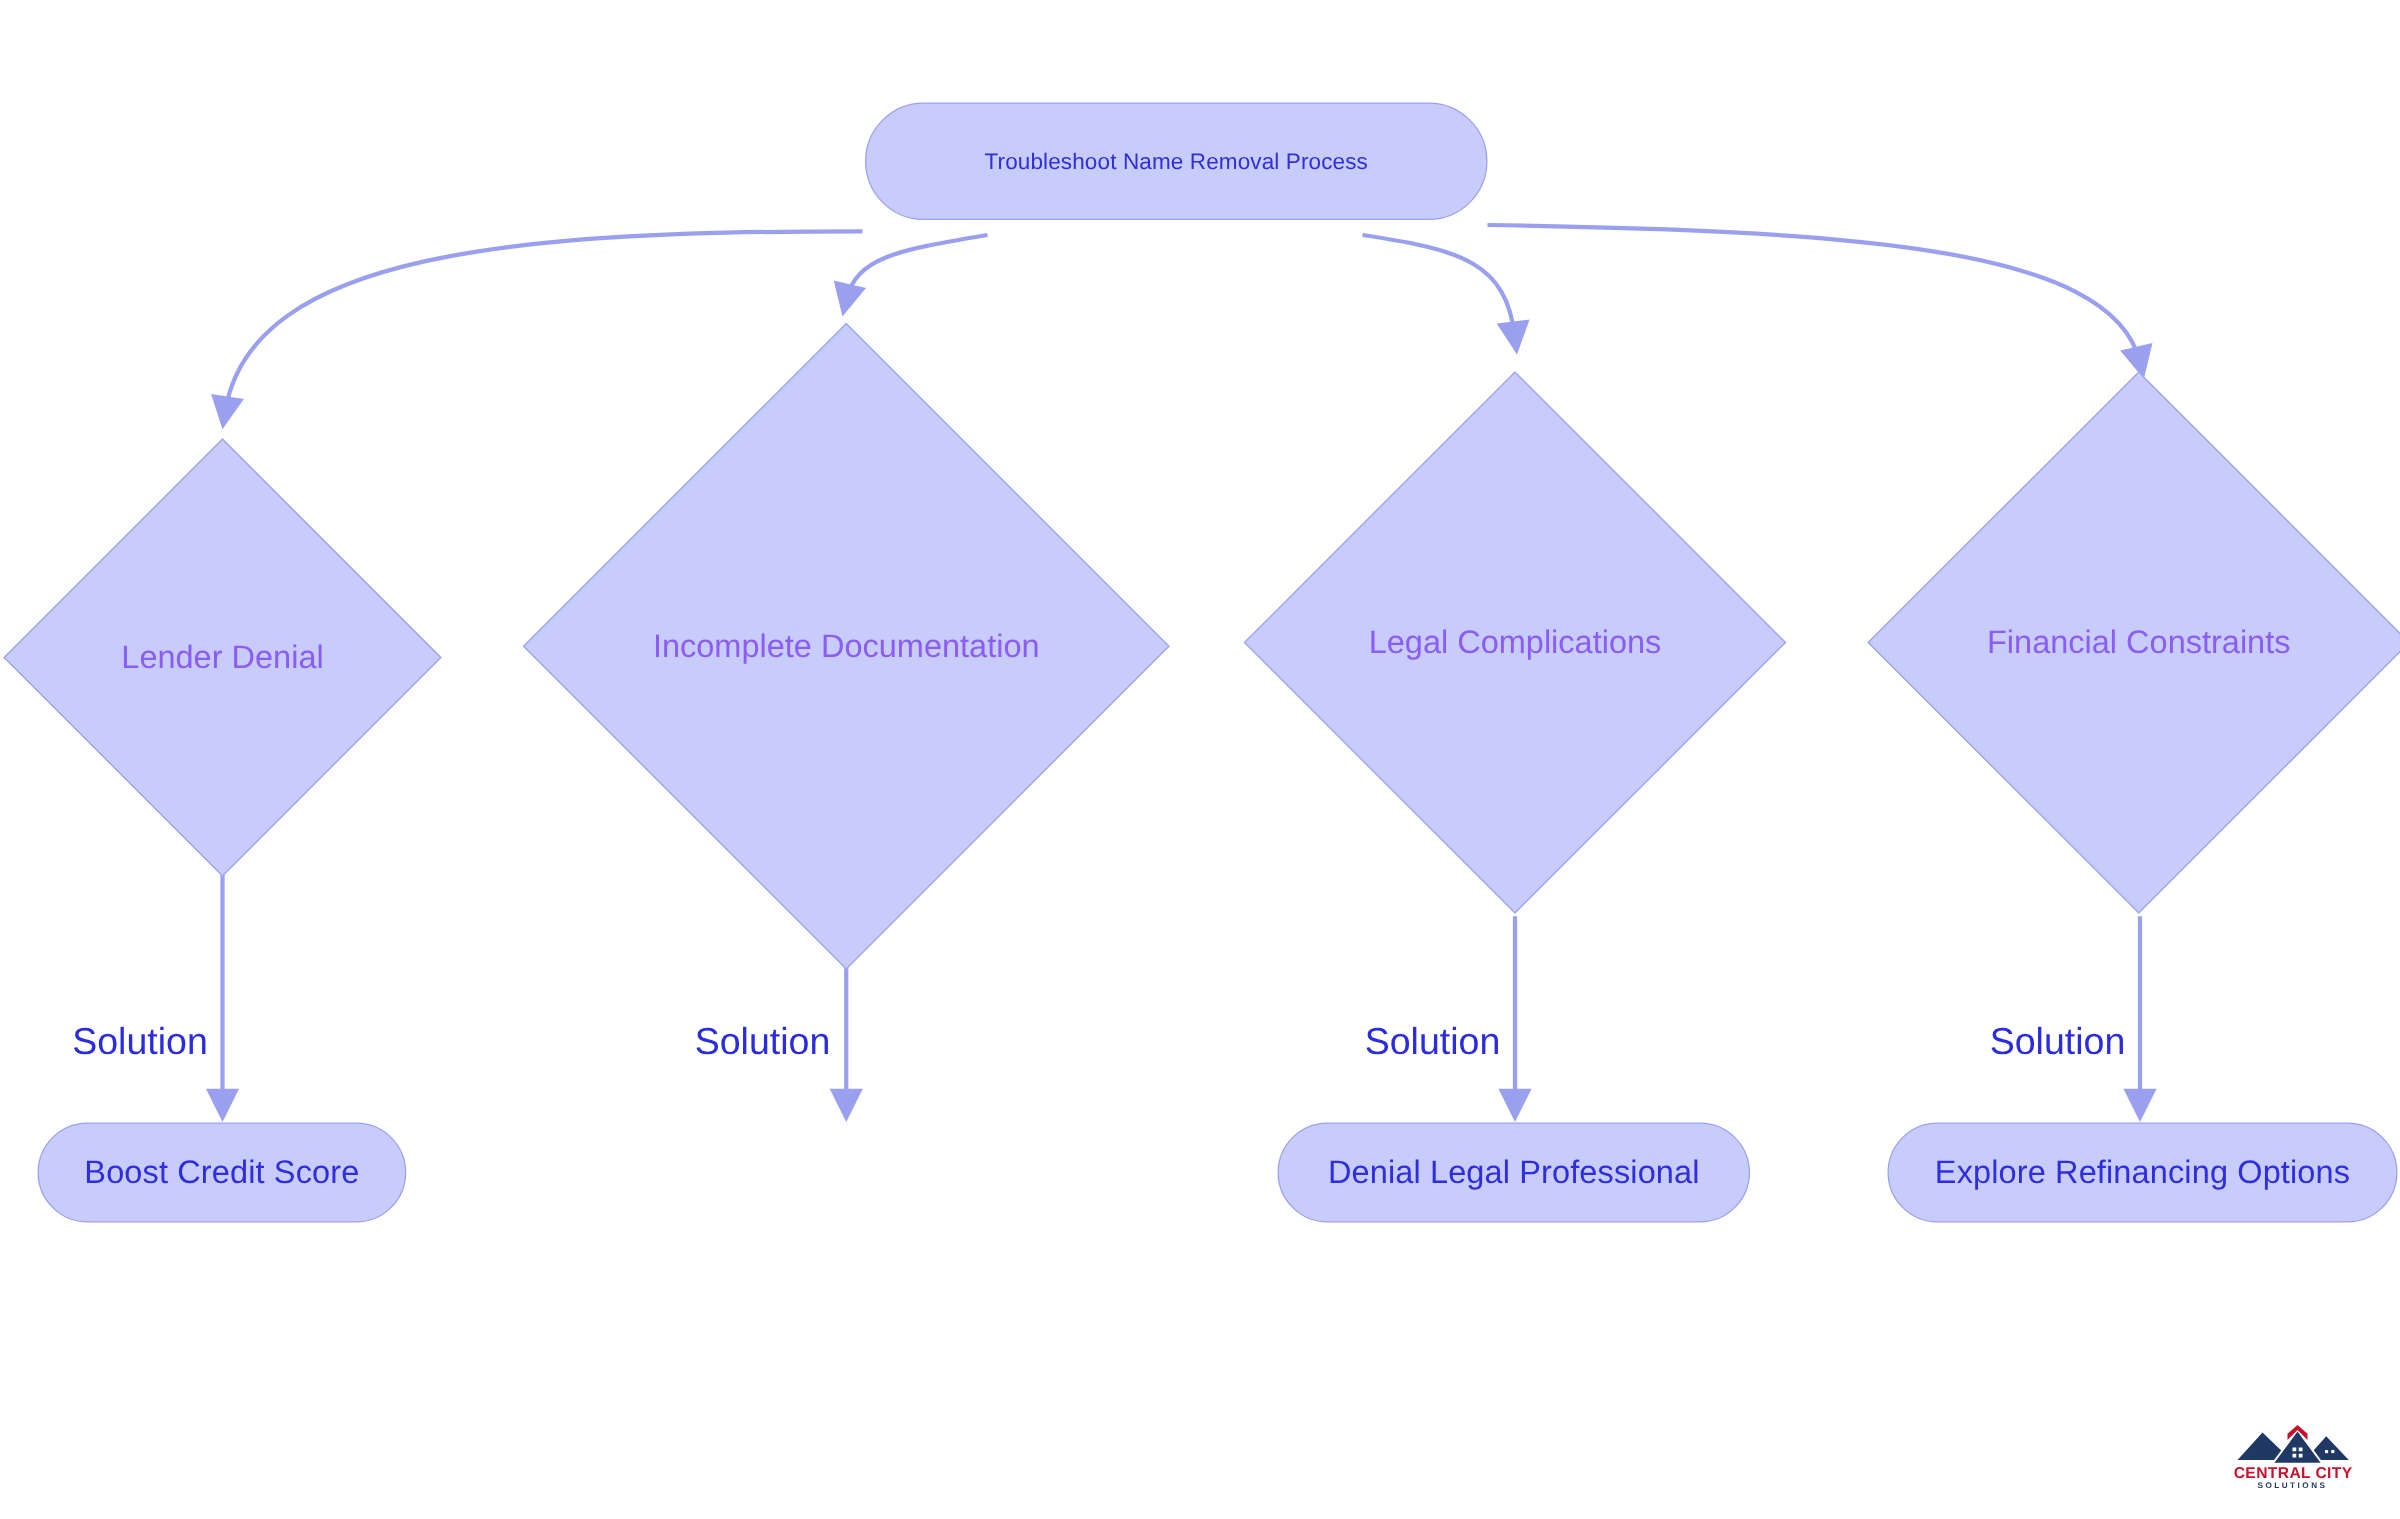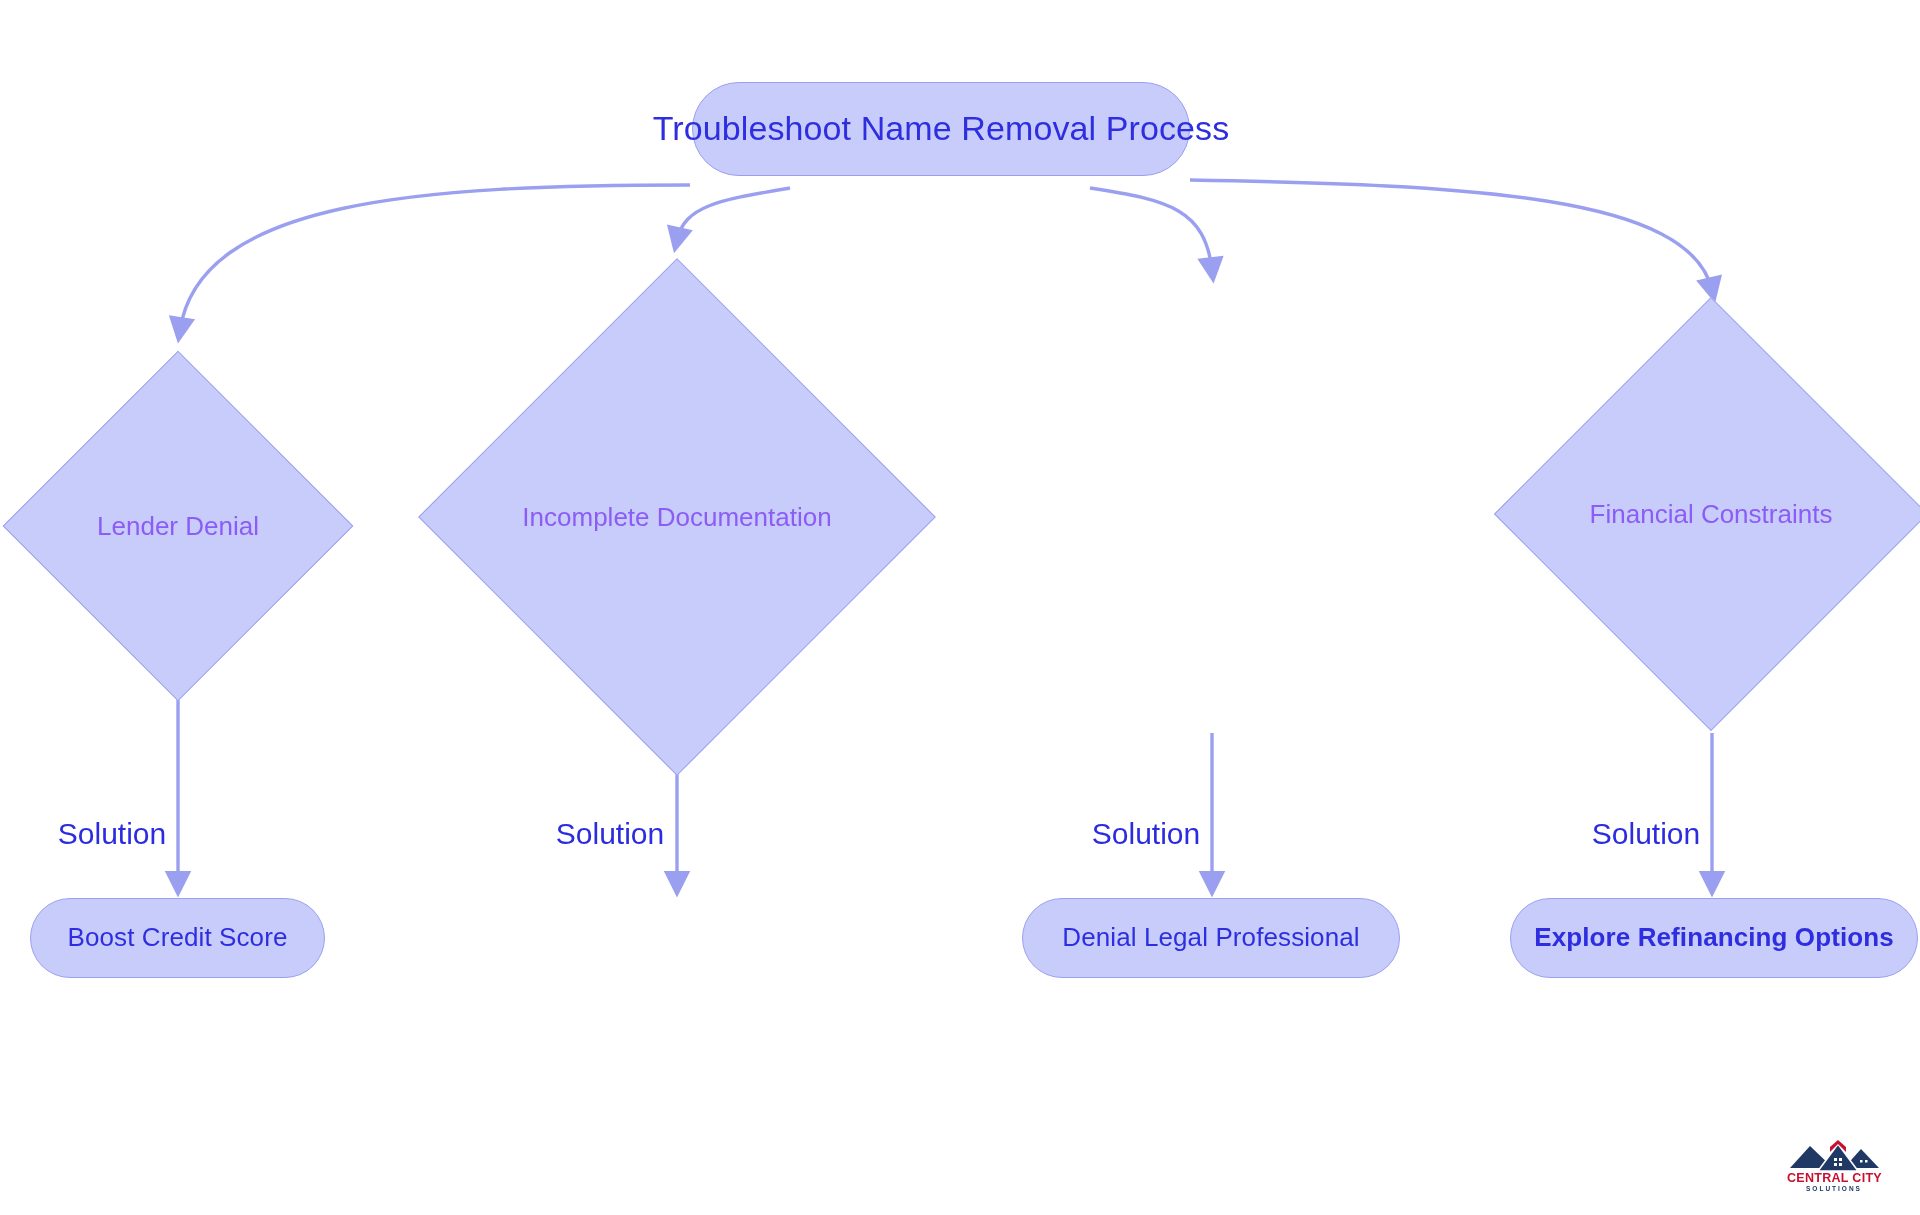--- a/index.html
+++ b/index.html
@@ -42,21 +42,21 @@
   .pill {
     background: #c8ccfa;
     border: 1.6px solid #9aa0ef;
     border-radius: 48px;
   }
   .pill .label {
     font-size: 26px;
     letter-spacing: 0.1px;
   }
   .root .label {
-    font-size: 34px;
+    font-size: 18px;
   }
   
   .diamond-wrap {
     position: absolute;
   }
   .diamond-shape {
     position: absolute;
     left: 50%;
     top: 50%;
     background: #c8ccfa;
@@ -148,20 +148,24 @@
   <div class="diamond-wrap" style="left:10px; top:352px; width:336px; height:348px;">
     <div class="diamond-shape" style="width:246px; height:246px;"></div>
     <div class="diamond-label">Lender Denial</div>
   </div>
 
   <div class="diamond-wrap" style="left:429px; top:262px; width:496px; height:510px;">
     <div class="diamond-shape" style="width:364px; height:364px;"></div>
     <div class="diamond-label">Incomplete Documentation</div>
   </div>
 
+  <div class="diamond-wrap" style="left:1007px; top:295px; width:410px; height:438px;">
+    <div class="diamond-shape" style="width:305px; height:305px;"></div>
+    <div class="diamond-label">Legal Complications</div>
+  </div>
 
   <div class="diamond-wrap" style="left:1497px; top:295px; width:428px; height:438px;">
     <div class="diamond-shape" style="width:305px; height:305px;"></div>
     <div class="diamond-label">Financial Constraints</div>
   </div>
 
   <div class="edge-label" style="left:52px; top:817px; width:120px;">Solution</div>
 
   <div class="edge-label" style="left:550px; top:817px; width:120px;">Solution</div>
 
@@ -171,21 +175,21 @@
 
   <div class="node pill" style="left:30px; top:898px; width:295px; height:80px;align-items:center;">
     <span class="label">Boost Credit Score</span>
   </div>
 
 
   <div class="node pill" style="left:1022px; top:898px; width:378px; height:80px;">
     <span class="label">Denial Legal Professional</span>
   </div>
 
-  <div class="node pill" style="left:1510px; top:898px; width:408px; height:80px;font-weight:bold;">
+  <div class="node pill" style="left:1510px; top:898px; width:408px; height:80px;">
     <span class="label">Explore Refinancing Options</span>
   </div>
 
   <div id="logo" style="left:1786px; top:1138px;">
     <svg width="96" height="36" viewBox="0 0 96 36" xmlns="http://www.w3.org/2000/svg" style="position:absolute;left:0;top:0;">
 
       <path d="M 4 30 L 24 8 L 47 30 Z" fill="#1f3864"></path>
 
       <path d="M 58 30 L 75 11 L 93 30 Z" fill="#1f3864"></path>
 

